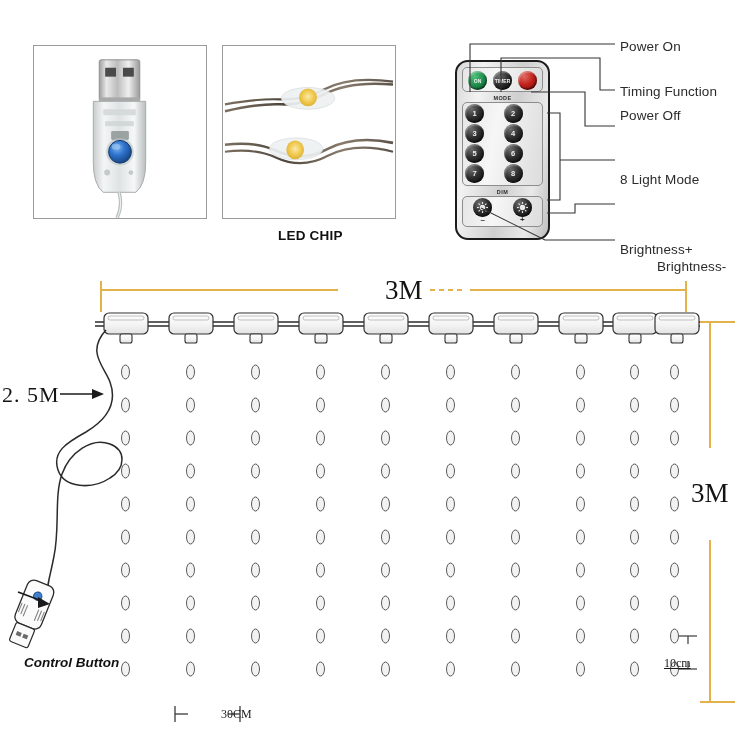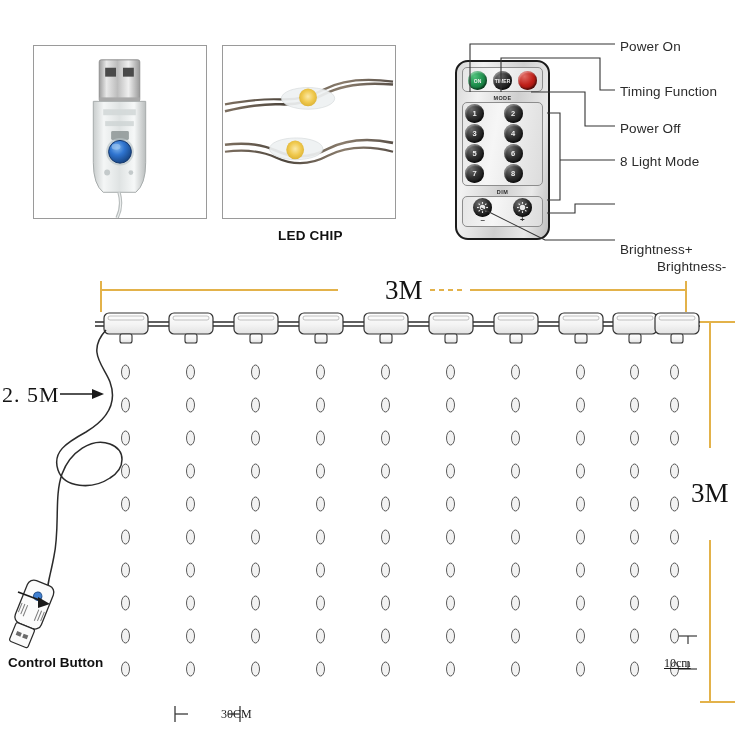--- a/index.html
+++ b/index.html
@@ -215,22 +215,22 @@
       <path d="M560,160 L615,160"></path>
 
       <path d="M547,213 L575,213 L575,204 L615,204"></path>
 
       <path d="M481,208 L545,240 L615,240"></path>
     </g>
   </svg>
 
   <div class="callout" style="left:620px;top:46px;transform:translateY(-50%);">Power On</div>
   <div class="callout" style="left:620px;top:91px;transform:translateY(-50%);text-align:right;">Timing Function</div>
-  <div class="callout" style="left:620px;top:128px;transform:translateY(-50%);">Power Off</div>
-  <div class="callout" style="left:620px;top:161px;transform:translateY(-50%);text-align:center;">8  Light Mode</div>
+  <div class="callout" style="left:620px;top:115px;transform:translateY(-50%);">Power Off</div>
+  <div class="callout" style="left:620px;top:179px;transform:translateY(-50%);text-align:center;">8  Light Mode</div>
   <div class="callout" style="left:620px;top:205px;transform:translateY(-50%);margin-top:44px;">Brightness+</div>
   <div class="callout" style="left:657px;top:241px;transform:translateY(-50%);margin-top:25px;">Brightness-</div>
 
   <svg class="layer">
     <defs>
       <linearGradient id="wiregrad" x1="0" y1="0" x2="1" y2="0">
         <stop offset="0%" stop-color="#bdbdbd"></stop>
         <stop offset="35%" stop-color="#6a6a6a"></stop>
         <stop offset="65%" stop-color="#8f8f8f"></stop>
         <stop offset="100%" stop-color="#c4c4c4"></stop>
@@ -521,15 +521,15 @@
   <div class="dim-serif dim-3m-top" style="left:385px;top:275px;">3M</div>
 
   <div class="dim-serif dim-3m-right" style="left:691px;top:478px;">3M</div>
 
   <div class="dim-serif dim-25m" style="left:2px;top:382px;">2. 5M</div>
 
   <div class="dim-30cm" style="position:absolute;left:189px;top:707px;margin-left:32px;">30CM</div>
 
   <div class="dim-10cm" style="position:absolute;left:664px;top:656px;text-decoration:underline;">10cm</div>
 
-  <div class="ctrl-caption" style="left:8px;top:655px;">Control Button</div>
+  <div class="ctrl-caption" style="left:24px;top:655px;font-style:italic;">Control Button</div>
 
 </div>
 
 </body></html>

